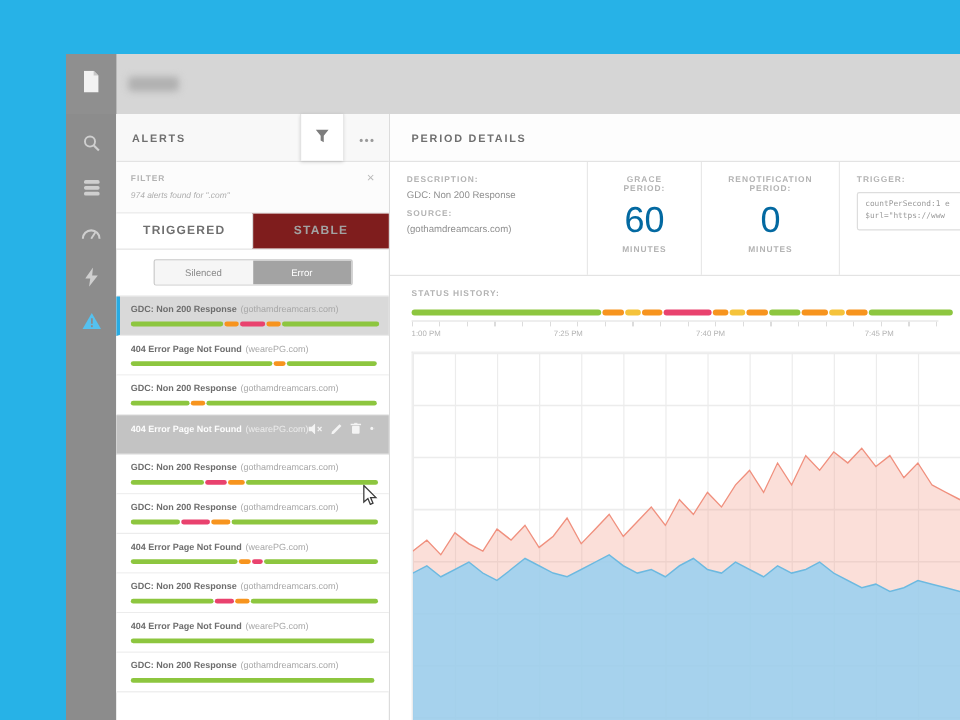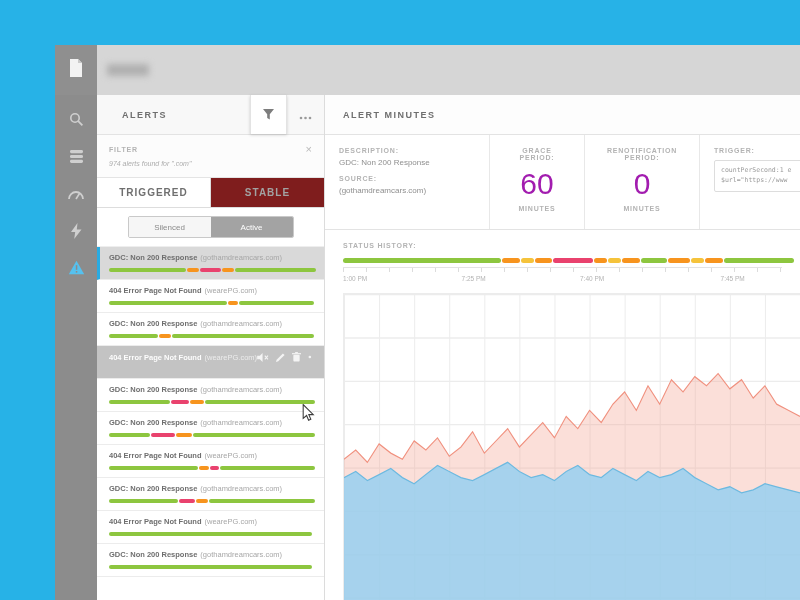--- a/index.html
+++ b/index.html
@@ -12,21 +12,21 @@
   .logo { position:absolute; left:0; top:0; width:42px; height:50px; background:#8f8f8f; display:flex; align-items:center; justify-content:center; }
   .blur-name { position:absolute; left:52px; top:19px; width:42px; height:12px; background:#b0b0b0; border-radius:2px; filter:blur(3px); }
 
   
   .sidebar { position:absolute; left:0; top:50px; width:42px; bottom:0; background:#8c8c8c; display:flex; flex-direction:column; align-items:center; padding-top:6px; }
   .side-ic { width:42px; height:37px; display:flex; align-items:center; justify-content:center; cursor:pointer; }
 
   
   .panel { position:absolute; left:42px; top:50px; width:228px; bottom:0; background:#fff; border-right:1px solid #dcdcdc; }
   .panel-head { height:40px; display:flex; align-items:stretch; background:#f8f8f8; border-bottom:1px solid #e3e3e3; }
-  .panel-title { flex:1; display:flex; align-items:center; padding-left:25px; font-size:9px; font-weight:bold; letter-spacing:1.5px; color:#6f6f6f; }
+  .panel-title { flex:1; display:flex; align-items:center; padding-left:13px; font-size:9px; font-weight:bold; letter-spacing:1.5px; color:#6f6f6f; }
   .btn-funnel { width:37px; display:flex; align-items:center; justify-content:center; background:#fff; border-left:1px solid #e3e3e3; border-right:1px solid #e3e3e3; box-shadow:0 1px 3px rgba(0,0,0,.18); cursor:pointer; }
   .btn-more { width:37px; display:flex; align-items:center; justify-content:center; cursor:pointer; }
   .filter-block { padding:10px 12px; background:#fcfcfc; border-bottom:1px solid #e4e4e4; }
   .filter-row { display:flex; align-items:center; justify-content:space-between; }
   .lbl { font-size:7px; letter-spacing:.8px; color:#b3b3b3; font-weight:bold; }
   .x-clear { color:#b9b9b9; font-size:11px; line-height:9px; cursor:pointer; }
   .filter-input-wrap { position:relative; margin-top:5px; }
   .filter-input { width:100%; height:24px; border:1px solid #ddd; border-radius:2px; background:#fff; font-size:8px; color:#9a9a9a; padding:0 22px 0 8px; font-family:"Liberation Sans", sans-serif; }
   .mag { position:absolute; right:7px; top:6px; }
   .filter-result { margin-top:6px; font-size:7px; font-style:italic; color:#adadad; }
@@ -57,21 +57,21 @@
   
   .main { position:absolute; left:270px; top:50px; right:0; bottom:0; background:#fff; display:flex; flex-direction:column; overflow:hidden; }
   .main-head { height:40px; flex:0 0 40px; display:flex; align-items:center; padding:0 18px; font-size:9px; font-weight:bold; letter-spacing:1.5px; color:#6f6f6f; border-bottom:1px solid #e3e3e3; background:#fdfdfd; }
   .details { display:flex; border-bottom:1px solid #e3e3e3; flex:0 0 95px; }
   .dcol { padding:12px 14px; border-right:1px solid #e8e8e8; flex-shrink:0; }
   .dcol.c1 { width:165px; }
   .dcol.c2 { width:95px; text-align:center; }
   .dcol.c3 { width:115px; text-align:center; }
   .dcol.c4 { width:170px; border-right:none; }
   .dval { font-size:8px; color:#8f8f8f; margin:4px 0 8px; }
-  .big-num { font-size:30px; font-weight:300; color:#a21caf; margin:6px 0 4px; font-family:"Liberation Sans", sans-serif; }
+  .big-num { font-size:30px; font-weight:300; color:#0369a1; margin:6px 0 4px; font-family:"Liberation Sans", sans-serif; }
   .code-box { margin-top:6px; border:1px solid #ddd; border-radius:2px; padding:5px 6px; font-family:"DejaVu Sans Mono", monospace; font-size:6.5px; color:#9a9a9a; line-height:1.5; white-space:nowrap; }
   .history { padding:12px 18px 8px; flex:0 0 auto; }
   .hist-bar { display:flex; height:5px; margin-top:9px; }
   .hist-bar i { border-radius:2.5px; }
   .hist-ticks { height:5px; margin-top:4px; border-top:1px solid #e3e3e3; background:repeating-linear-gradient(90deg,#dcdcdc 0 1px,transparent 1px 23px); }
   .hist-times { position:relative; height:10px; margin-top:3px; }
   .hist-times span { position:absolute; top:0; font-size:6.5px; color:#b3b3b3; }
   .graph-label { padding:10px 18px 6px; font-size:9px; }
   .gl-text { font-weight:bold; color:#757575; }
   .gl-link { color:#5bc6f0; cursor:pointer; }
@@ -160,21 +160,21 @@
       </div>
 
       <div class="tabs">
         <div class="tab">TRIGGERED</div>
         <div class="tab inactive">STABLE</div>
       </div>
 
       <div class="toggle-wrap">
         <div class="toggle">
           <div class="tg">Silenced</div>
-          <div class="tg on">Active</div>
+          <div class="tg on">Error</div>
         </div>
       </div>
 
       <div class="alert-list" id="alert-list">
           <div class="alert-row selected">
             <div class="a-line">
               <span class="a-name">GDC: Non 200 Response</span>
               <span class="a-src">(gothamdreamcars.com)</span>
             </div>
             <div class="a-bar">
@@ -309,21 +309,21 @@
         </div>
 
       <div class="cursor-ptr">
         <svg width="13" height="17" viewBox="0 0 12 16">
             <polygon points="1,0.5 1,13.5 4.2,10.8 6.1,15.3 8.2,14.4 6.3,10 10.5,10" fill="#fff" stroke="#3c3c3c" stroke-width="1"></polygon>
           </svg>
       </div>
     </div>
 
     <div class="main">
-      <div class="main-head">ALERT MINUTES</div>
+      <div class="main-head">PERIOD DETAILS</div>
 
       <div class="details">
         <div class="dcol c1">
           <div class="lbl">DESCRIPTION:</div>
           <div class="dval">GDC: Non 200 Response</div>
           <div class="lbl">SOURCE:</div>
           <div class="dval">(gothamdreamcars.com)</div>
         </div>
         <div class="dcol c2">
           <div class="lbl">GRACE PERIOD:</div>

